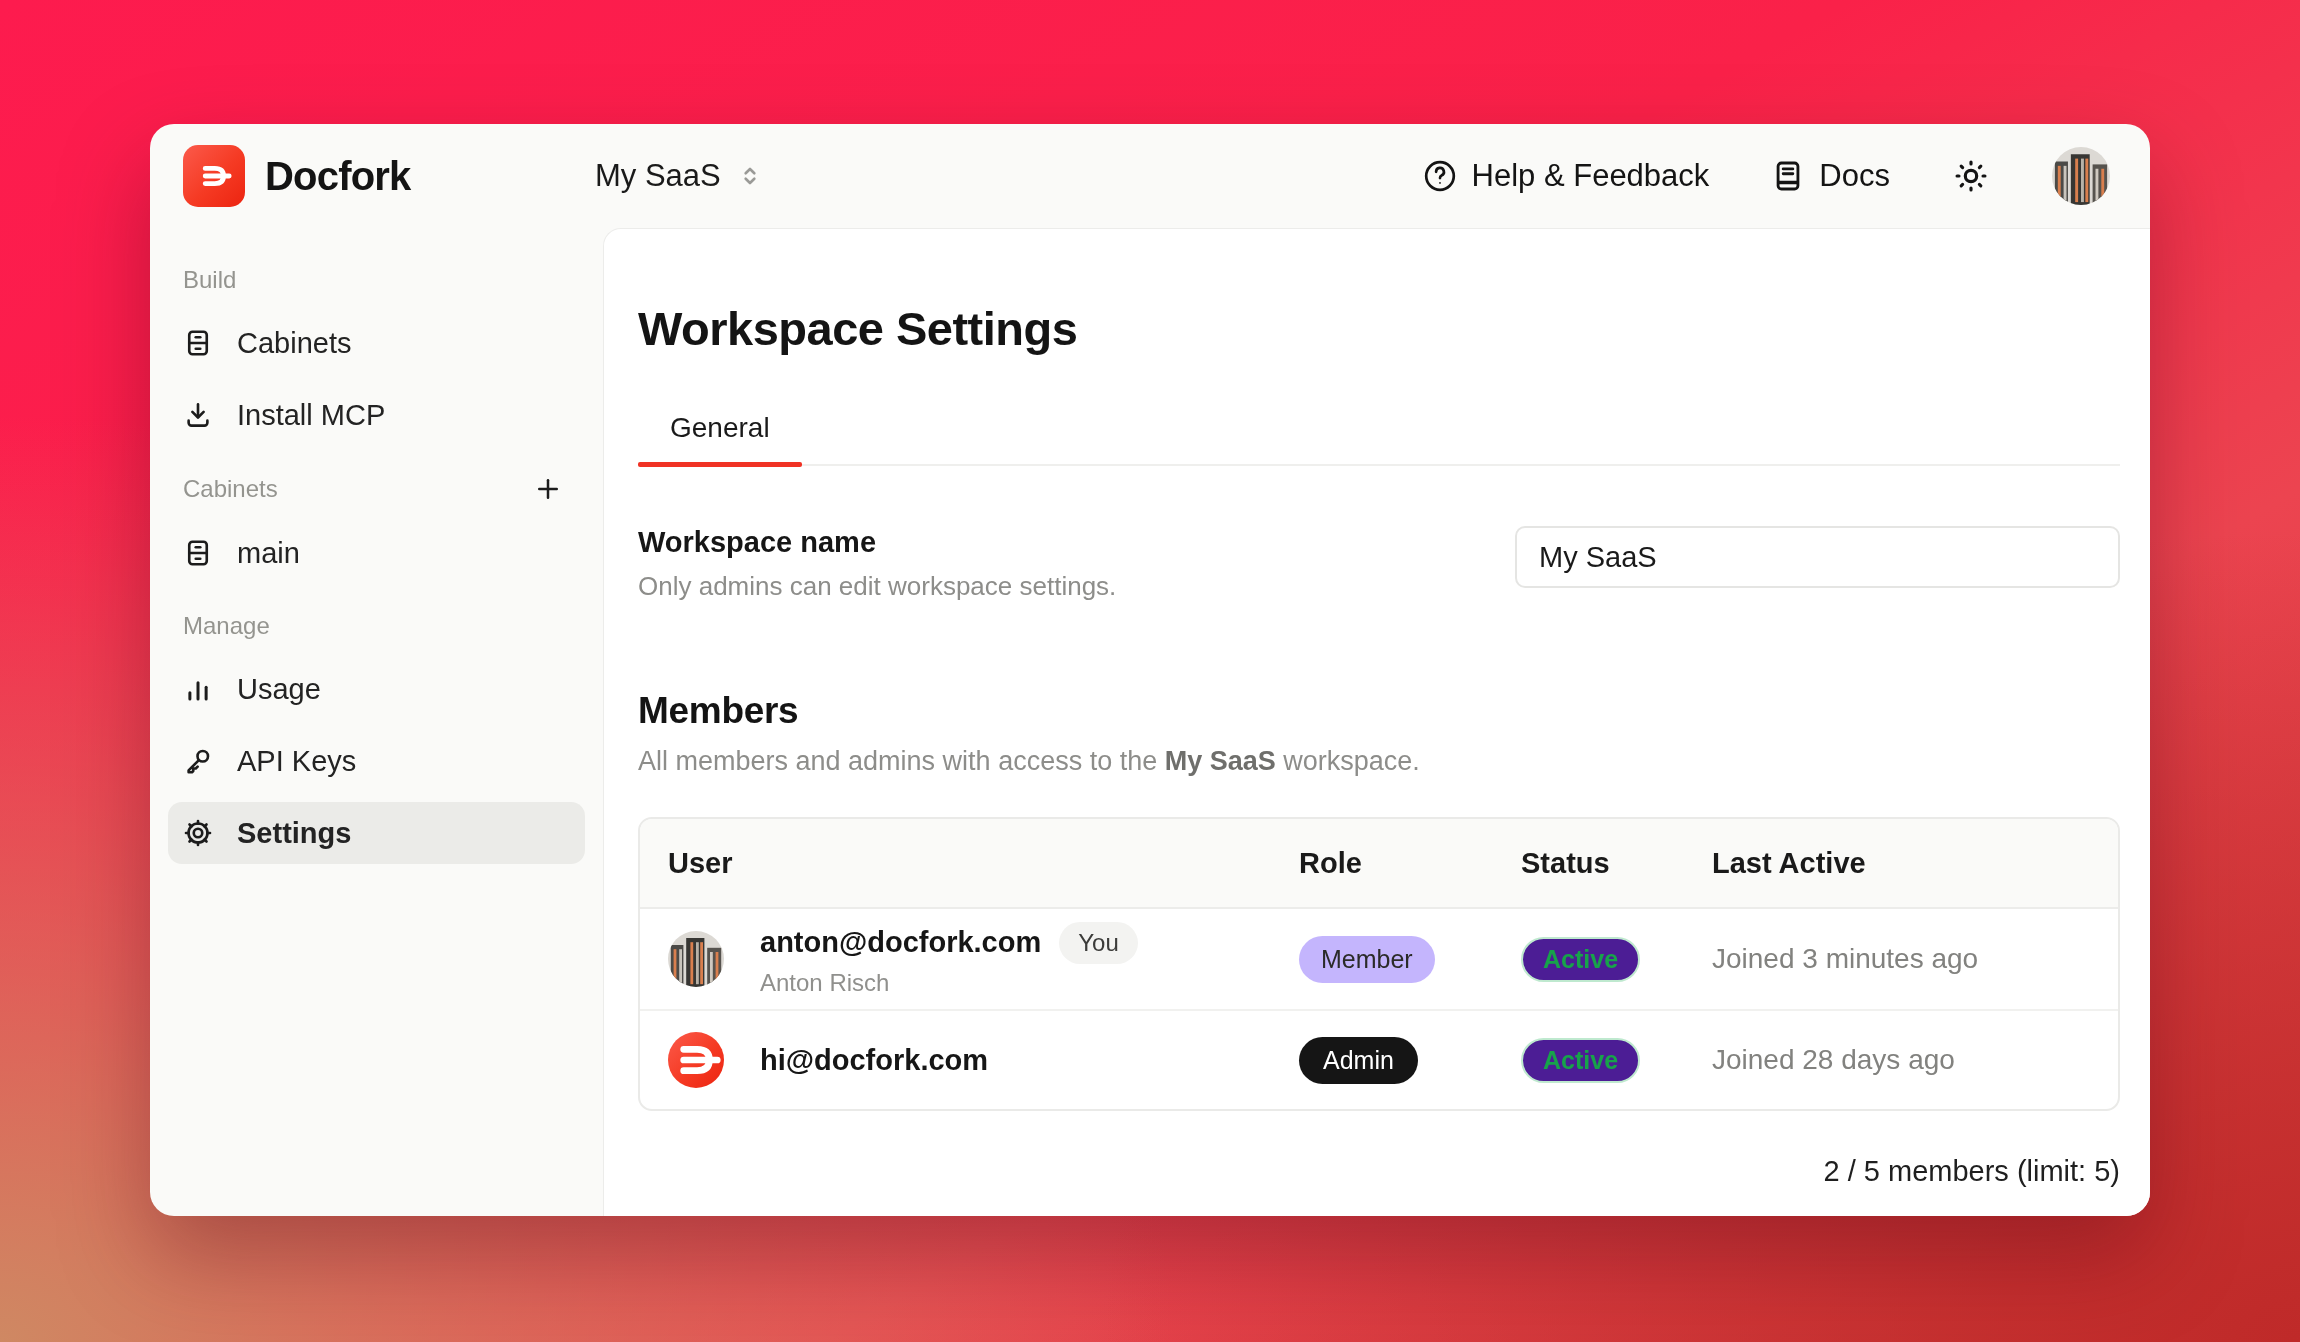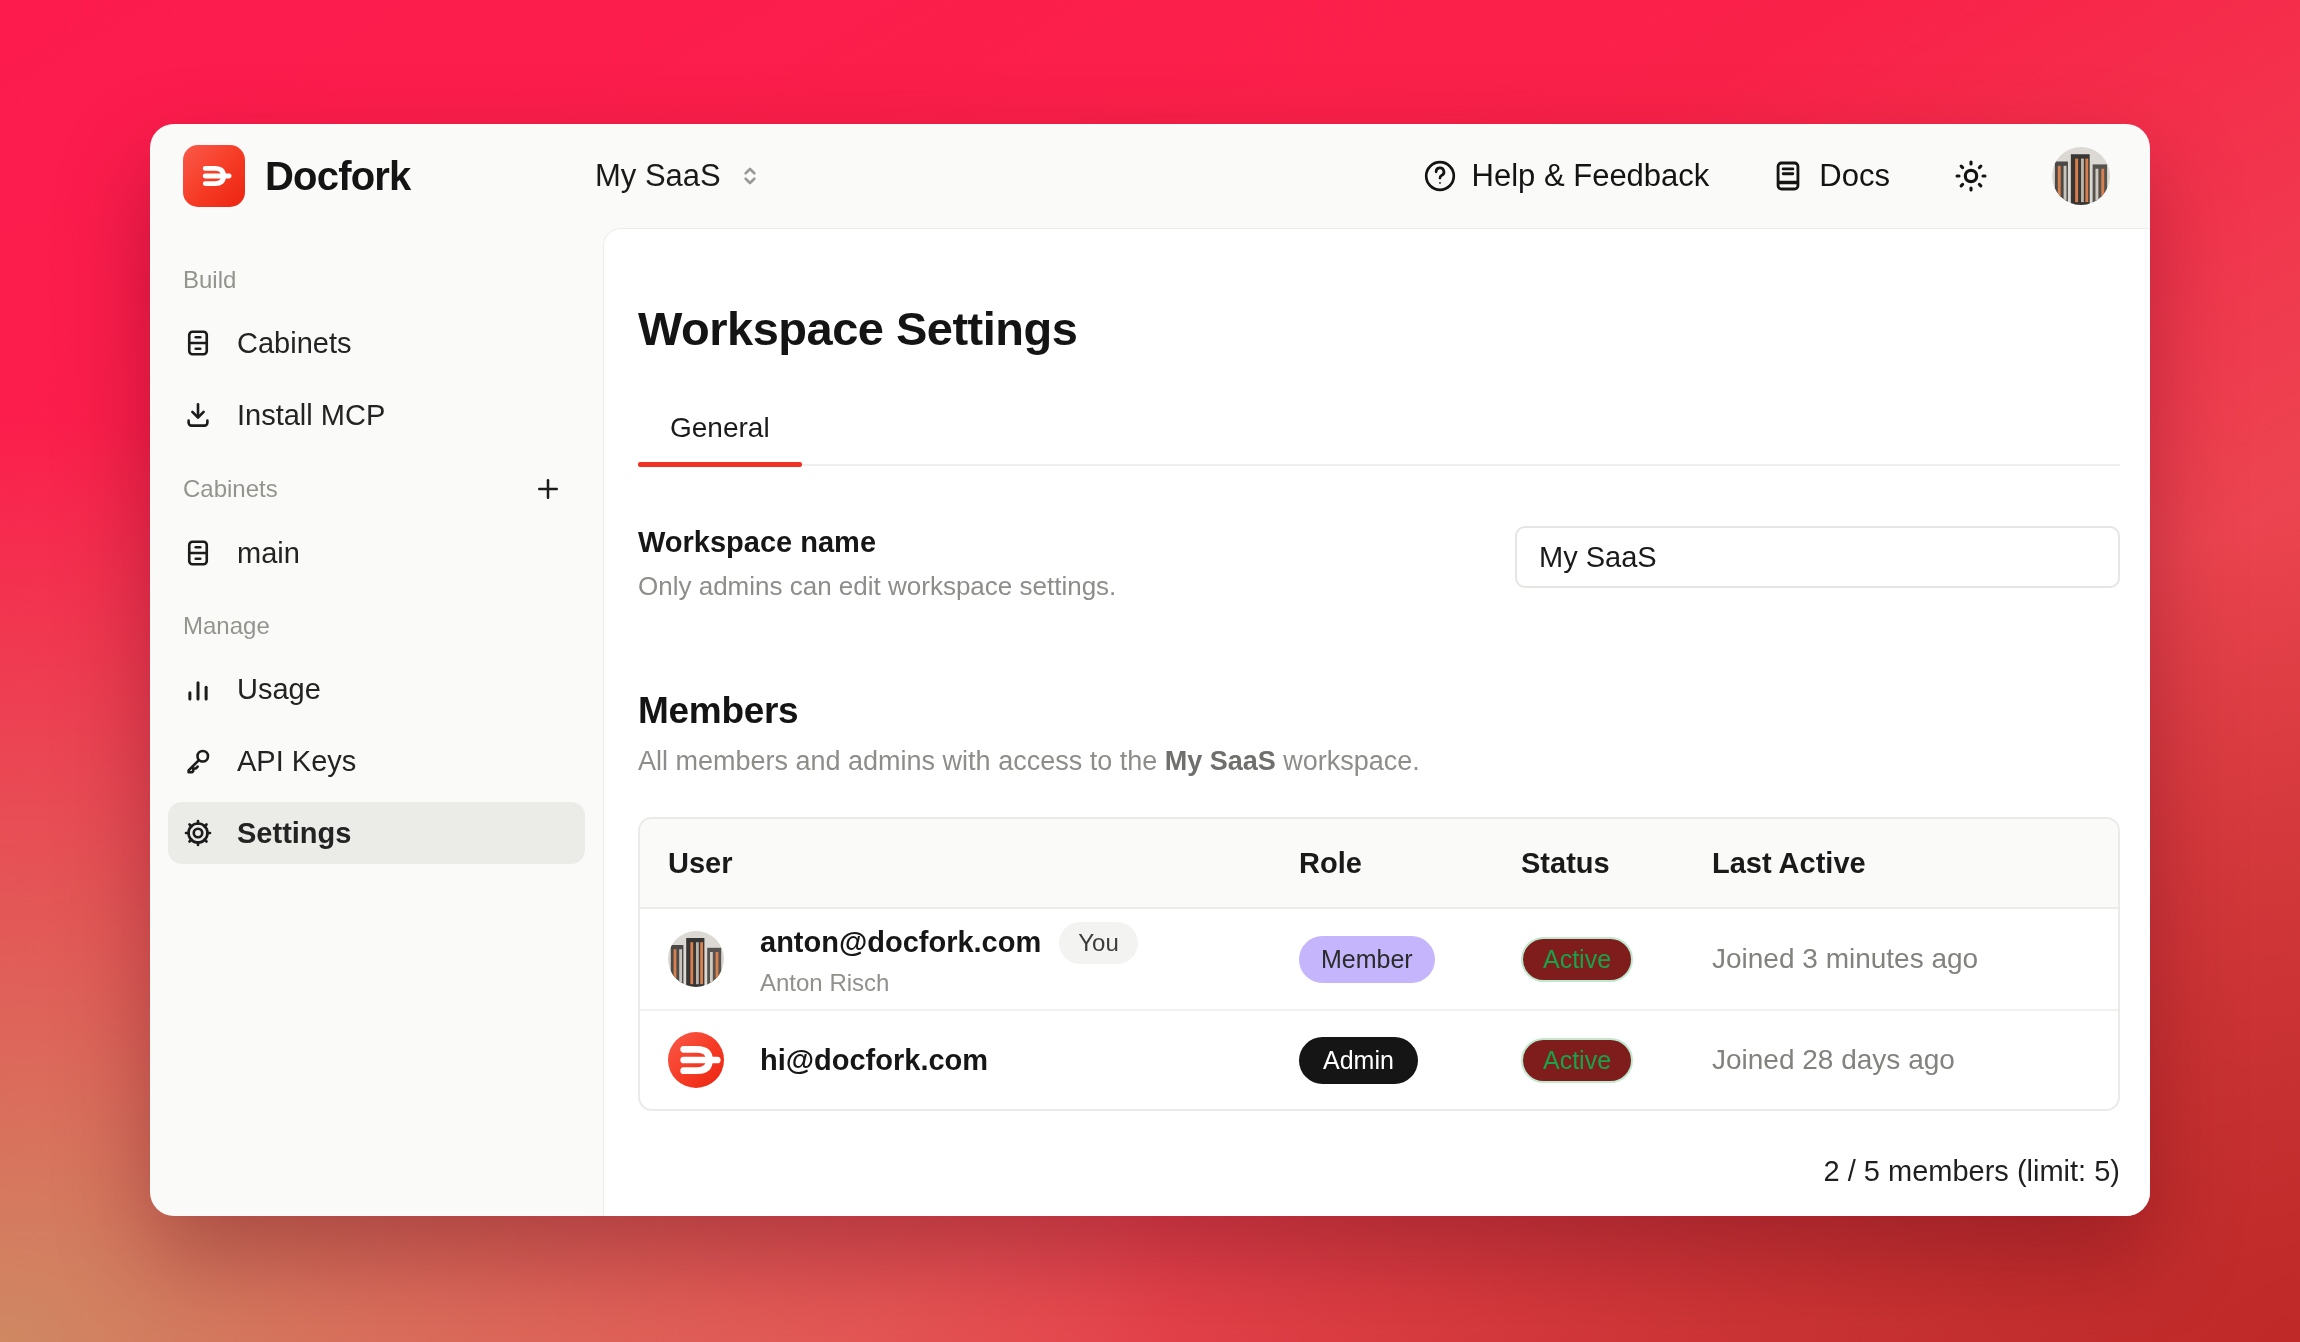--- a/index.html
+++ b/index.html
@@ -61,21 +61,21 @@
   .user-cell { display:flex; align-items:center; gap:36px; }
   .user-avatar { width:56px; height:56px; border-radius:50%; overflow:hidden; flex:0 0 56px; }
   .avatar-logo { width:56px; height:56px; border-radius:50%; background:linear-gradient(135deg,#fb5a4b 0%,#f53a23 55%,#ec2410 100%); display:flex; align-items:center; justify-content:center; flex:0 0 56px; }
   .email-line { display:flex; align-items:center; gap:18px; }
   .email { font-size:29px; font-weight:600; color:#161616; }
   .pill { display:inline-block; border-radius:999px; font-size:24px; padding:7px 19px; }
   .pill-you { background:#f3f3f1; color:#3c3c3a; }
   .user-name { margin-top:5px; font-size:24px; color:#90908d; }
   .pill-role { background:#c4b5fd; color:#2b2b29; font-size:25px; padding:9px 22px; }
   .pill-admin { background:#151515; color:#ffffff; font-size:25px; padding:9px 24px; }
-  .pill-active { background:#7f1d1d; border:2px solid #bfe9cf; color:#17a34a; font-size:25px; padding:6px 20px; font-weight:400;text-align:right; }
+  .pill-active { background:#4c1d95; border:2px solid #bfe9cf; color:#17a34a; font-size:25px; padding:6px 20px; font-weight:700;text-align:right; }
   .last-active { font-size:28px; color:#82827f; }
   .table-footer { margin-top:44px; text-align:right; font-size:29px; color:#1f1f1f; }
   svg { flex-shrink:0; }
 </style>
 </head>
 <body>
 
 <div class="window">
 
   <div class="topbar">

